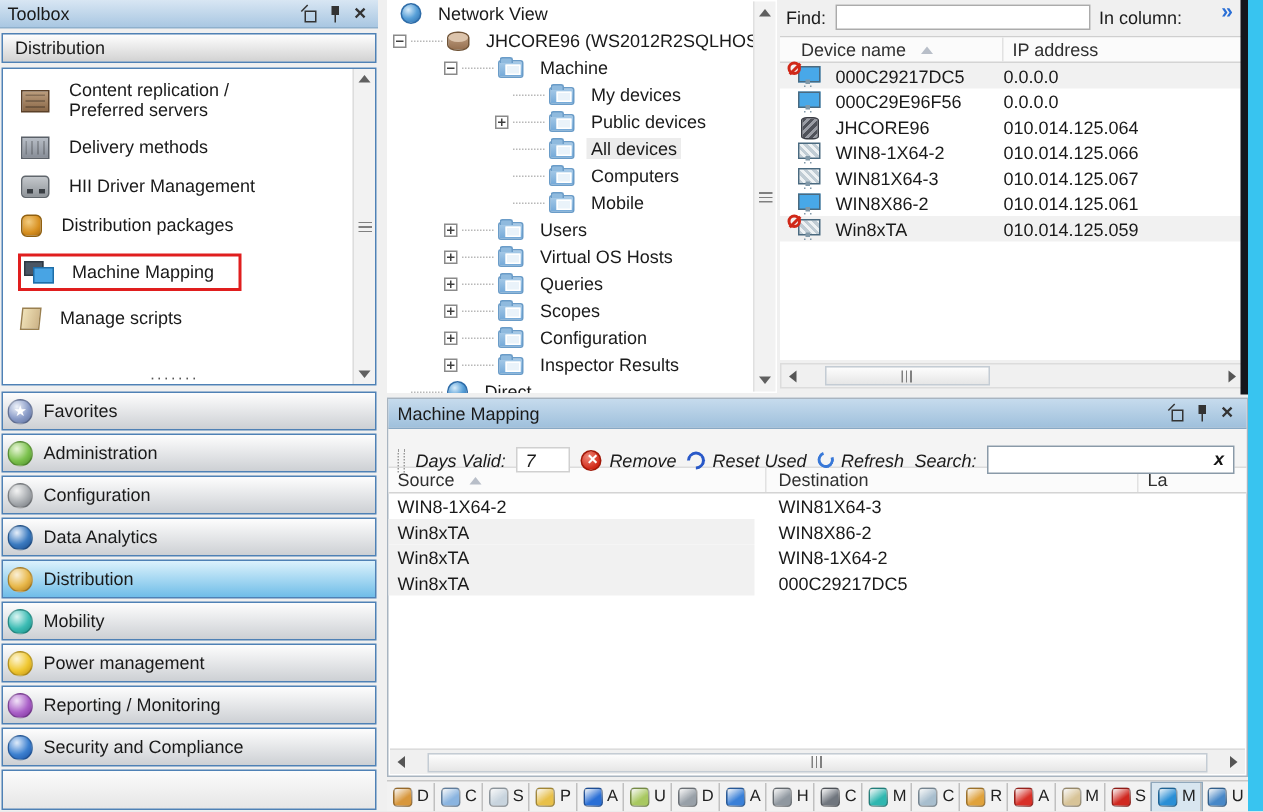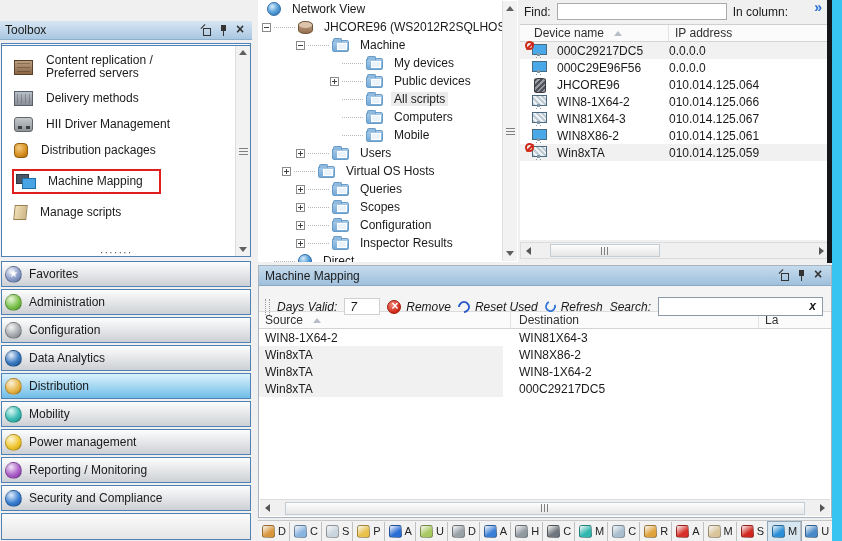--- a/index.html
+++ b/index.html
@@ -3,21 +3,21 @@
 <meta charset="utf-8">
 <style>
   * { box-sizing: border-box; margin: 0; padding: 0; }
   html,body { background:#e8e8e8; }
   .screen{position:relative;width:842px;height:541px;background:#f0f0f0;overflow:hidden;
           font:12px "Liberation Sans",sans-serif;color:#1a1a1a;}
 
   
   .toolbox{position:absolute;left:0;top:0;width:252px;height:541px;}
   .panel-titlebar{height:19px;background:linear-gradient(#d8e6f3,#a9c7e2);display:flex;align-items:center;
-                  padding:0 5px;border-bottom:1px solid #8fb0cc;margin-top:21px;}
+                  padding:0 5px;border-bottom:1px solid #8fb0cc;}
   .panel-titlebar .ttl{flex:1;font-size:12px;}
   .wcs{display:flex;align-items:center;gap:7px;}
   .wc{width:11px;height:11px;position:relative;display:inline-block;}
   .wc.undock::before{content:'';position:absolute;left:3px;top:3px;width:6px;height:6px;border:1px solid #333;}
   .wc.undock::after{content:'';position:absolute;left:0;top:1px;width:6px;height:1px;background:#333;transform:rotate(-45deg);}
   .wc.pin::before{content:'';position:absolute;left:3px;top:0;width:5px;height:6px;background:#333;}
   .wc.pin::after{content:'';position:absolute;left:5px;top:6px;width:1px;height:5px;background:#333;}
   .wc.close::before{content:'\00d7';position:absolute;left:0;top:-4px;font-size:14px;font-weight:bold;color:#333;}
   .sec-header{margin:3px 1px 0 1px;height:20px;border:1px solid #4f81b5;background:linear-gradient(#fefefe,#d2d2d2);
               display:flex;align-items:center;padding-left:8px;}
@@ -270,41 +270,41 @@
         <div class="tree-row" style="padding-left: 72px;">
           <span class="exp plus"></span>
           <span class="conn"></span>
           <span class="t-icn t-folder"></span>
           <span class="t-label">Public devices</span>
         </div>
         <div class="tree-row" style="padding-left: 72px;">
           <span class="exp-sp"></span>
           <span class="conn"></span>
           <span class="t-icn t-folder"></span>
-          <span class="t-label selected">All scripts</span>
+          <span class="t-label selected">All devices</span>
         </div>
         <div class="tree-row" style="padding-left: 72px;">
           <span class="exp-sp"></span>
           <span class="conn"></span>
           <span class="t-icn t-folder"></span>
           <span class="t-label">Computers</span>
         </div>
         <div class="tree-row" style="padding-left: 72px;">
           <span class="exp-sp"></span>
           <span class="conn"></span>
           <span class="t-icn t-folder"></span>
           <span class="t-label">Mobile</span>
         </div>
         <div class="tree-row" style="padding-left: 38px;">
           <span class="exp plus"></span>
           <span class="conn"></span>
           <span class="t-icn t-folder"></span>
           <span class="t-label">Users</span>
         </div>
-        <div class="tree-row" style="padding-left: 24px;">
+        <div class="tree-row" style="padding-left: 38px;">
           <span class="exp plus"></span>
           <span class="conn"></span>
           <span class="t-icn t-folder"></span>
           <span class="t-label">Virtual OS Hosts</span>
         </div>
         <div class="tree-row" style="padding-left: 38px;">
           <span class="exp plus"></span>
           <span class="conn"></span>
           <span class="t-icn t-folder"></span>
           <span class="t-label">Queries</span>

